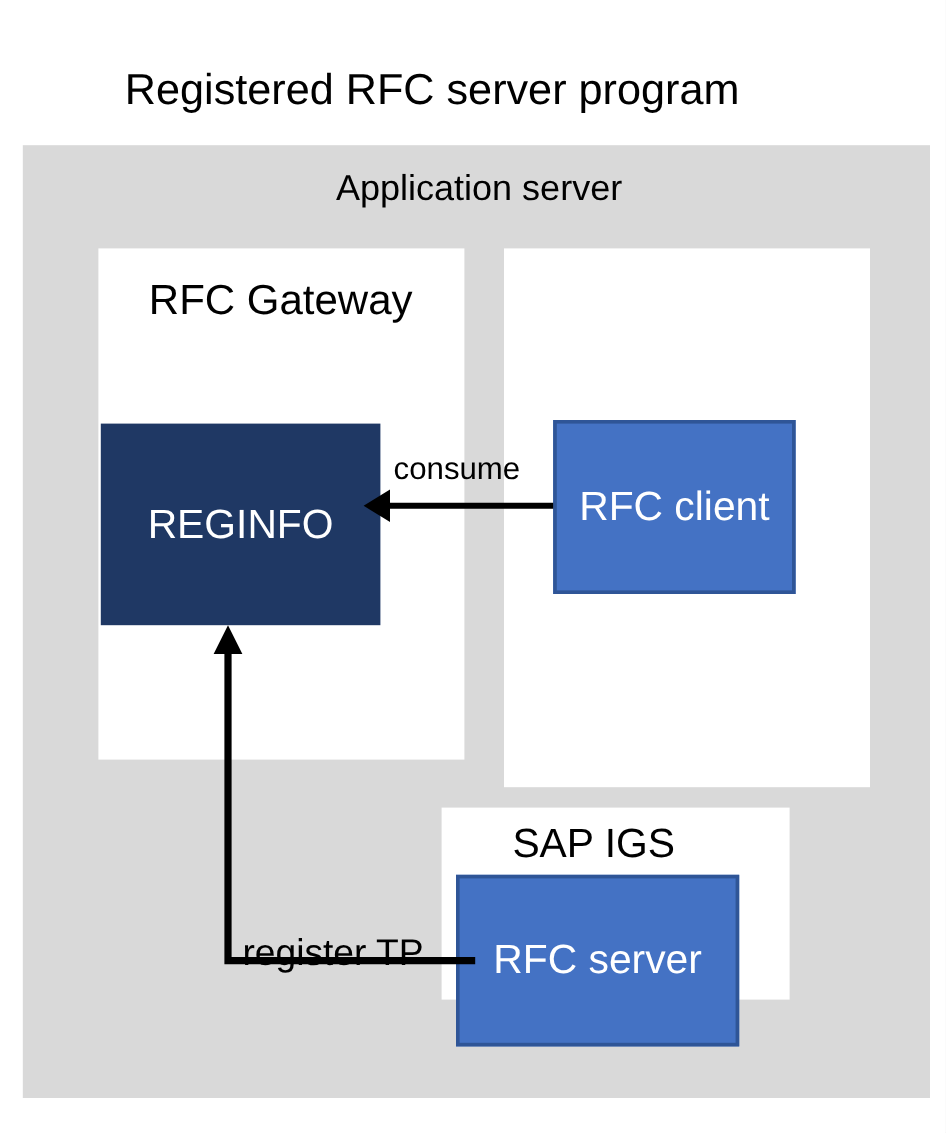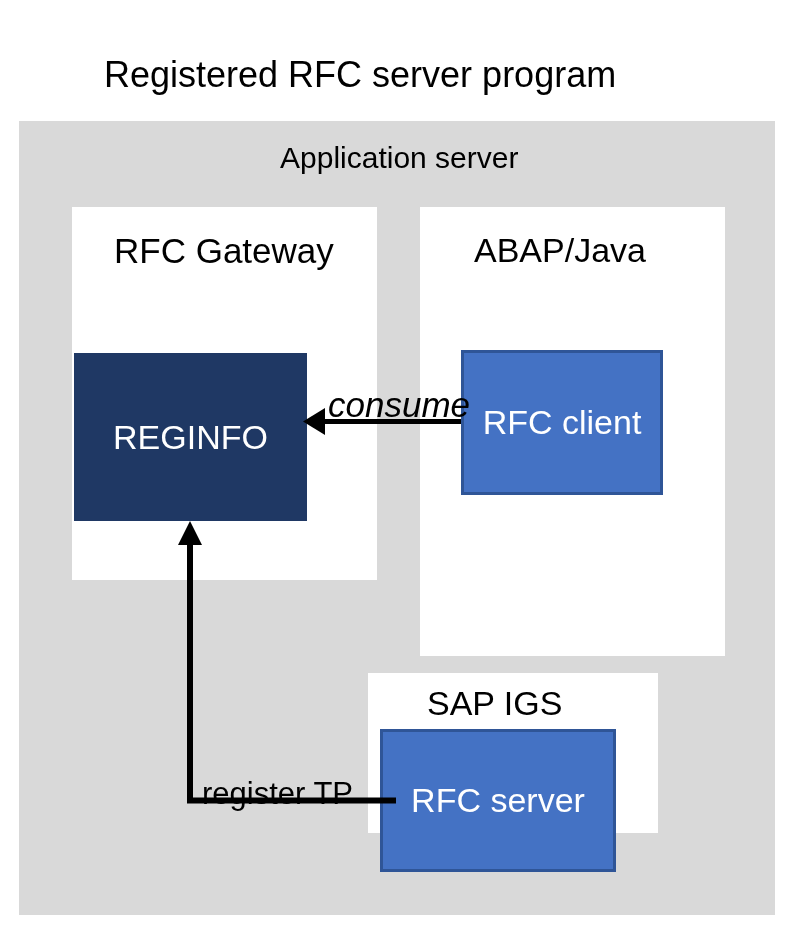--- a/index.html
+++ b/index.html
@@ -28,21 +28,21 @@
     position: absolute;
     left: 19px; top: 121px;
     width: 756px; height: 794px;
     background: var(--panel_gray, #d9d9d9);
   }
   .panel-label {
     left: 261px; top: 22px;
     font-size: 30px;
   }
   .white-box { position: absolute; background: #ffffff; }
-  .box-gateway { left: 53px; top: 86px; width: 305px; height: 373px; }
+  .box-gateway { left: 63px; top: 86px; width: 305px; height: 426px; }
   .box-abap    { left: 401px; top: 86px; width: 305px; height: 449px; }
   .box-sapigs  { left: 349px; top: 552px; width: 290px; height: 160px; }
 
   .gateway-label { left: 42px; top: 26px; font-size: 35px; }
   .abap-label    { left: 54px; top: 26px; font-size: 34px; }
   .sapigs-label  { left: 59px; top: 13px; font-size: 34px; }
 
   .node {
     position: absolute;
     display: flex;
@@ -63,21 +63,21 @@
     background: var(--blue, #4472c4);
     border: 3px solid var(--blue_border, #2f5597);
   }
   .node-server {
     left: 12px; top: 56px;
     width: 236px; height: 143px;
     background: var(--blue, #4472c4);
     border: 3px solid var(--blue_border, #2f5597);
   }
 
-  .edge-label-consume  { left: 328px; top: 387px; font-size: 35px; font-style: italic; }
+  .edge-label-consume  { left: 328px; top: 377px; font-size: 26px; }
   .edge-label-register { left: 202px; top: 762px; font-size: 31px; margin-top: 16px; }
 
   .arrows {
     position: absolute;
     left: 0; top: 0;
     width: 788px; height: 944px;
     pointer-events: none;
   }
   .arrow-stroke { stroke: var(--arrow, #000); fill: none; }
   .arrow-fill   { fill: var(--arrow, #000); stroke: none; }
@@ -94,21 +94,20 @@
     <div class="abs panel-label">Application server</div>
 
     <div class="white-box box-gateway">
       <div class="abs gateway-label">RFC Gateway</div>
       <div class="node node-reginfo">
         <span>REGINFO</span>
       </div>
     </div>
 
     <div class="white-box box-abap">
-      <div class="abs abap-label">ABAP/Java</div>
       <div class="node node-client">
         <span>RFC client</span>
       </div>
     </div>
 
     <div class="white-box box-sapigs">
       <div class="abs sapigs-label">SAP IGS</div>
       <div class="node node-server">
         <span>RFC server</span>
       </div>

